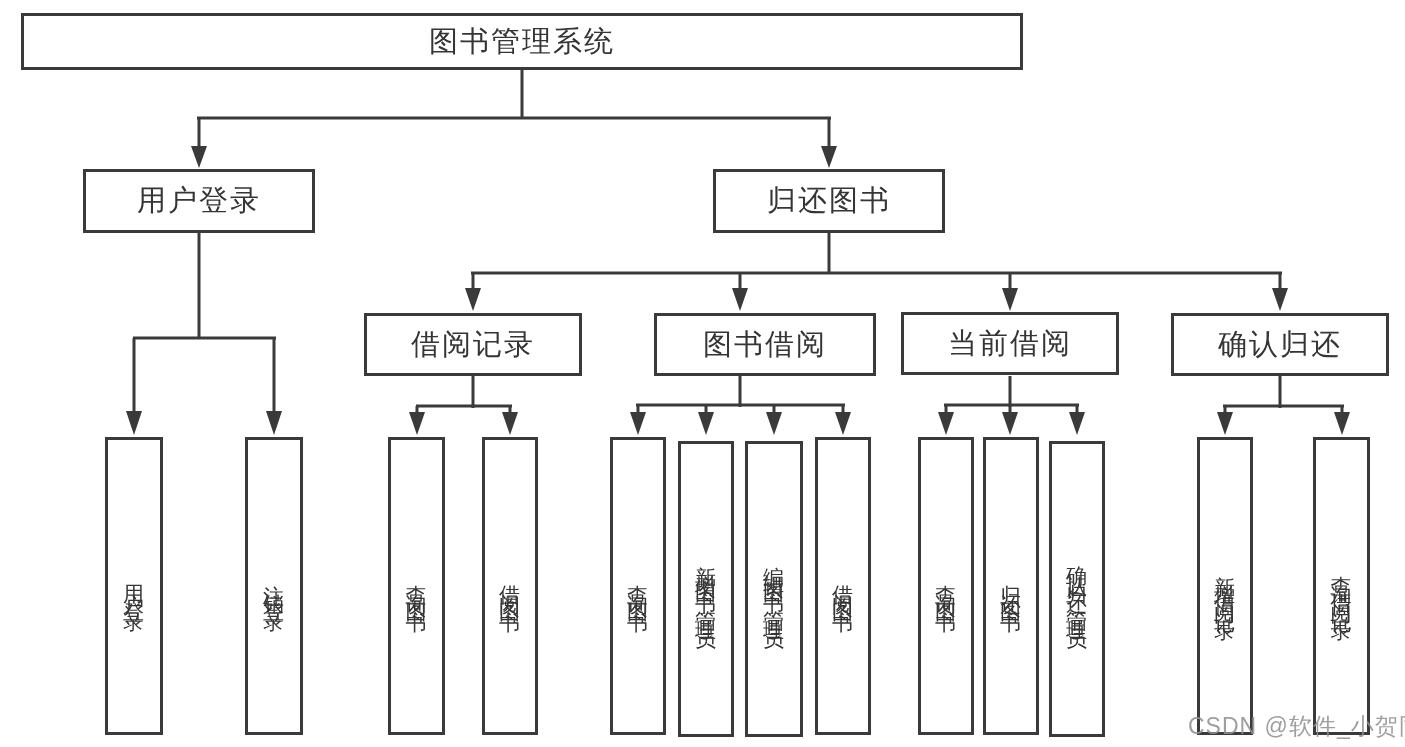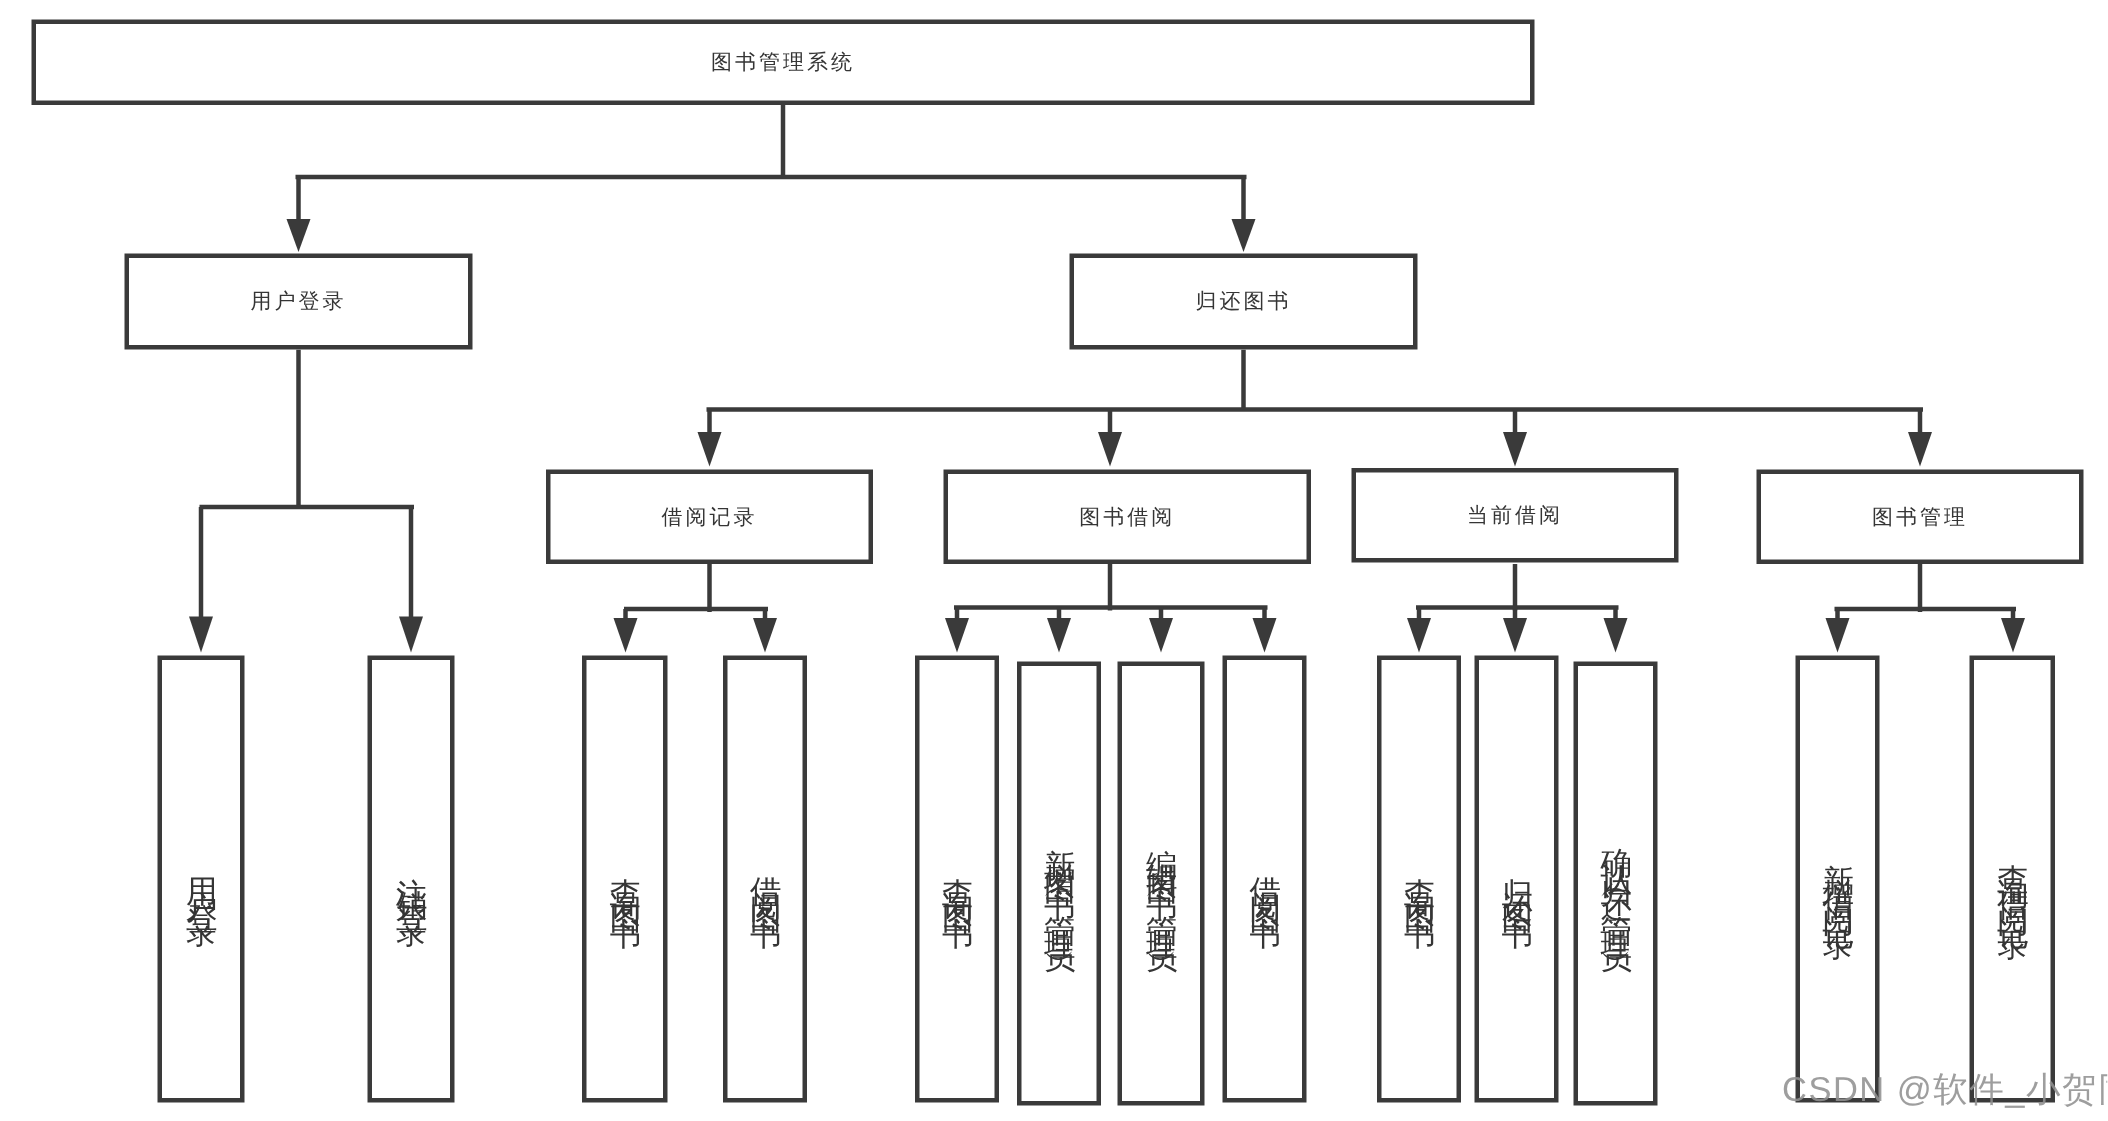--- a/index.html
+++ b/index.html
@@ -24,21 +24,21 @@
     box-sizing:border-box;
     border:3px solid var(--line);
     background:#fff;
     color:var(--text);
     display:flex;
     align-items:center;
     justify-content:center;
     text-align:center;
   }
   .hbox{
-    font-size:14px;
+    font-size:29px;
     letter-spacing:2px;
     white-space:nowrap;
   }
   .vbox{
     writing-mode:vertical-rl;
     text-orientation:mixed;
     font-size:21px;
     letter-spacing:9px;
     line-height:1;
   }
@@ -133,23 +133,23 @@
       <polygon points="1334,412 1350,412 1342,435" fill="#3a3a3a" stroke="none"></polygon>
     </g>
   </svg>
 
   <div class="box hbox" style="left:21px;top:13px;width:1002px;height:57px">图书管理系统</div>
 
   <div class="box hbox" style="left:83px;top:169px;width:232px;height:64px">用户登录</div>
   <div class="box hbox" style="left:713px;top:169px;width:232px;height:64px">归还图书</div>
 
   <div class="box hbox" style="left:364px;top:313px;width:218px;height:63px">借阅记录</div>
-  <div class="box hbox" style="left:629px;top:313px;width:245px;height:63px">图书借阅</div>
+  <div class="box hbox" style="left:654px;top:313px;width:222px;height:63px">图书借阅</div>
   <div class="box hbox" style="left:901px;top:312px;width:218px;height:63px">当前借阅</div>
-  <div class="box hbox" style="left:1171px;top:313px;width:218px;height:63px">图书管理</div>
+  <div class="box hbox" style="left:1171px;top:313px;width:218px;height:63px">确认归还</div>
 
   <div class="box vbox" style="left:105px;top:437px;width:58px;height:298px">用户登录</div>
   <div class="box vbox" style="left:245px;top:437px;width:58px;height:298px">注销登录</div>
 
   <div class="box vbox" style="left:388px;top:437px;width:57px;height:298px">查询图书</div>
   <div class="box vbox" style="left:482px;top:437px;width:56px;height:298px">借阅图书</div>
 
   <div class="box vbox" style="left:610px;top:437px;width:56px;height:298px">查询图书</div>
   <div class="box vbox" style="left:678px;top:441px;width:56px;height:296px">新增图书（管理员）</div>
   <div class="box vbox" style="left:745px;top:441px;width:58px;height:296px">编辑图书（管理员）</div>

